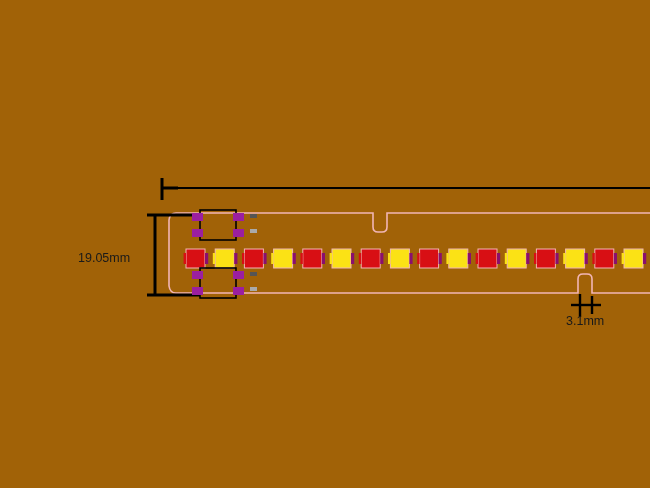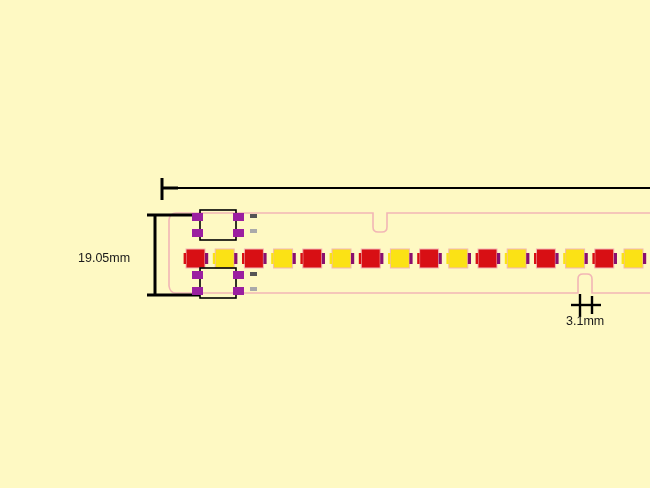--- a/index.html
+++ b/index.html
@@ -11,21 +11,21 @@
     width: 650px;
     height: 488px;
     font-family: "Liberation Sans", sans-serif;
     overflow: hidden;
     position: relative;
   }
   #stage {
     position: relative;
     width: 650px;
     height: 488px;
-    background: #fef9c3;
+    background: #a16207;
   }
   #drawing {
     position: absolute;
     left: 0;
     top: 0;
     width: 650px;
     height: 488px;
     display: block;
   }
   .dim-text {

